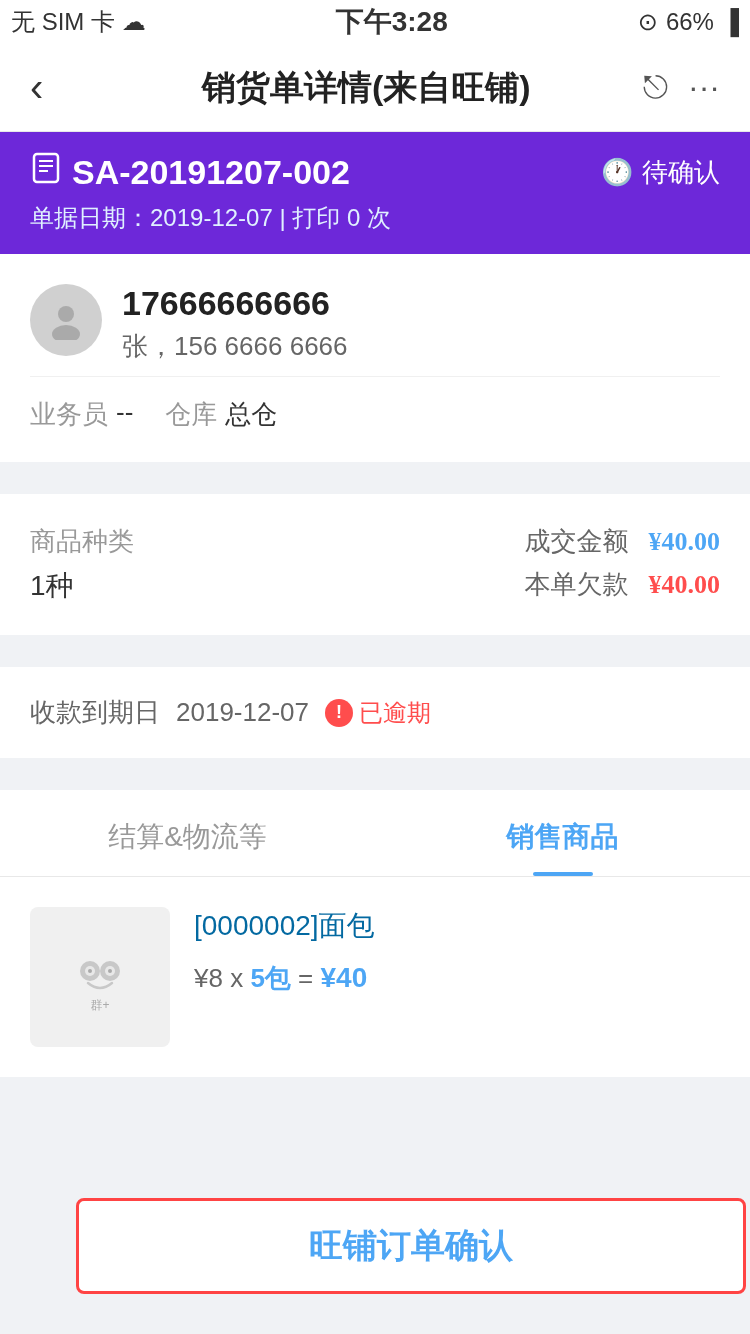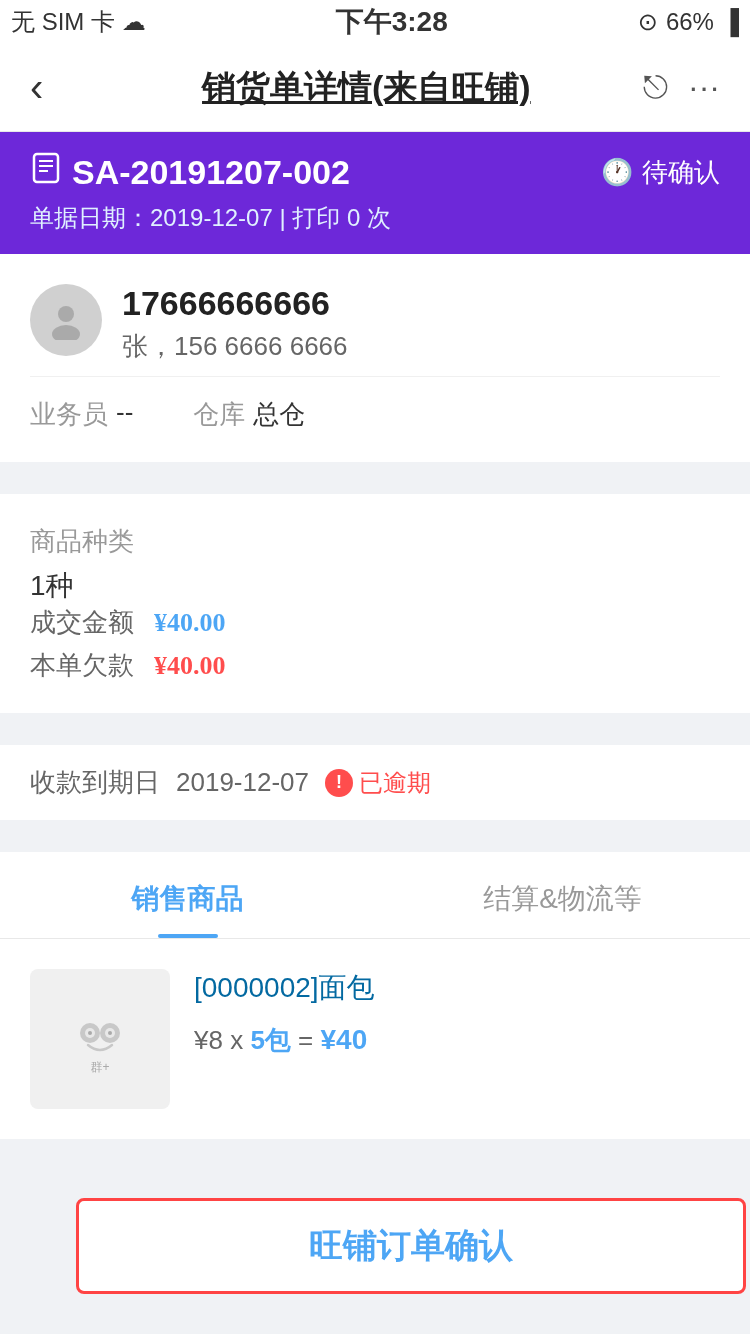--- a/index.html
+++ b/index.html
@@ -44,21 +44,20 @@
       color: #333;
       cursor: pointer;
       width: 60px;
     }
     .nav-title {
       flex: 1;
       text-align: center;
       font-size: 34px;
       font-weight: 600;
       color: #222;
-      text-decoration: underline;
     }
     .nav-actions {
       display: flex;
       align-items: center;
       gap: 20px;
     }
     .nav-share-icon, .nav-more-icon {
       font-size: 32px;
       color: #555;
       cursor: pointer;
@@ -129,35 +128,34 @@
       font-weight: 600;
       color: #222;
       margin-bottom: 6px;
     }
     .customer-name {
       font-size: 26px;
       color: #666;
     }
     .customer-meta {
       display: flex;
-      gap: 60px;
+      gap: 32px;
       font-size: 26px;
       color: #666;
       margin-top: 10px;
     }
     .meta-item { display: flex; gap: 8px; }
     .meta-label { color: #999; }
     .meta-value { color: #333; }
 
     
     .amount-section {
       display: flex;
       justify-content: space-between;
       align-items: flex-start;
-      flex-direction: column;
     }
     .goods-type {
       display: flex;
       flex-direction: column;
       gap: 8px;
     }
     .goods-type-label { font-size: 26px; color: #999; }
     .goods-type-value { font-size: 28px; color: #333; }
     .amount-details {
       display: flex;
@@ -172,21 +170,21 @@
       font-size: 26px;
       align-items: center;
     }
     .amount-row-label { color: #666; }
     .amount-value-blue { color: #4da6f5; font-weight: 600; }
     .amount-value-red { color: #ff4d4d; font-weight: 600; }
 
     
     .due-date-section {
       background: #fff;
-      padding: 20px 30px;
+      padding: 28px 30px;
       font-size: 26px;
       color: #666;
       display: flex;
       align-items: center;
       gap: 16px;
       margin-bottom: 16px;
     }
     .overdue-badge {
       background: transparent;
       color: #ff4d4d;
@@ -409,25 +407,25 @@
   <span>2019-12-07</span>
   <span class="overdue-badge">
     <span class="overdue-icon">!</span>
     <span>已逾期</span>
   </span>
 </div>
 
 <div class="divider"></div>
 
 <div class="tabs-section">
+  <div class="tab-item">
+    <span>结算&amp;物流等</span>
+  </div>
   <div class="tab-item active">
     <span>销售商品</span>
-  </div>
-  <div class="tab-item">
-    <span>结算&amp;物流等</span>
   </div>
 </div>
 
 <div class="product-section">
   <div class="product-thumb">
     <svg width="80" height="80" viewBox="0 0 80 80" fill="none">
 
       <circle cx="30" cy="34" r="10" fill="#c8c8c8"></circle>
       <circle cx="50" cy="34" r="10" fill="#c8c8c8"></circle>
       <circle cx="30" cy="34" r="5" fill="#e8e8e8"></circle>

